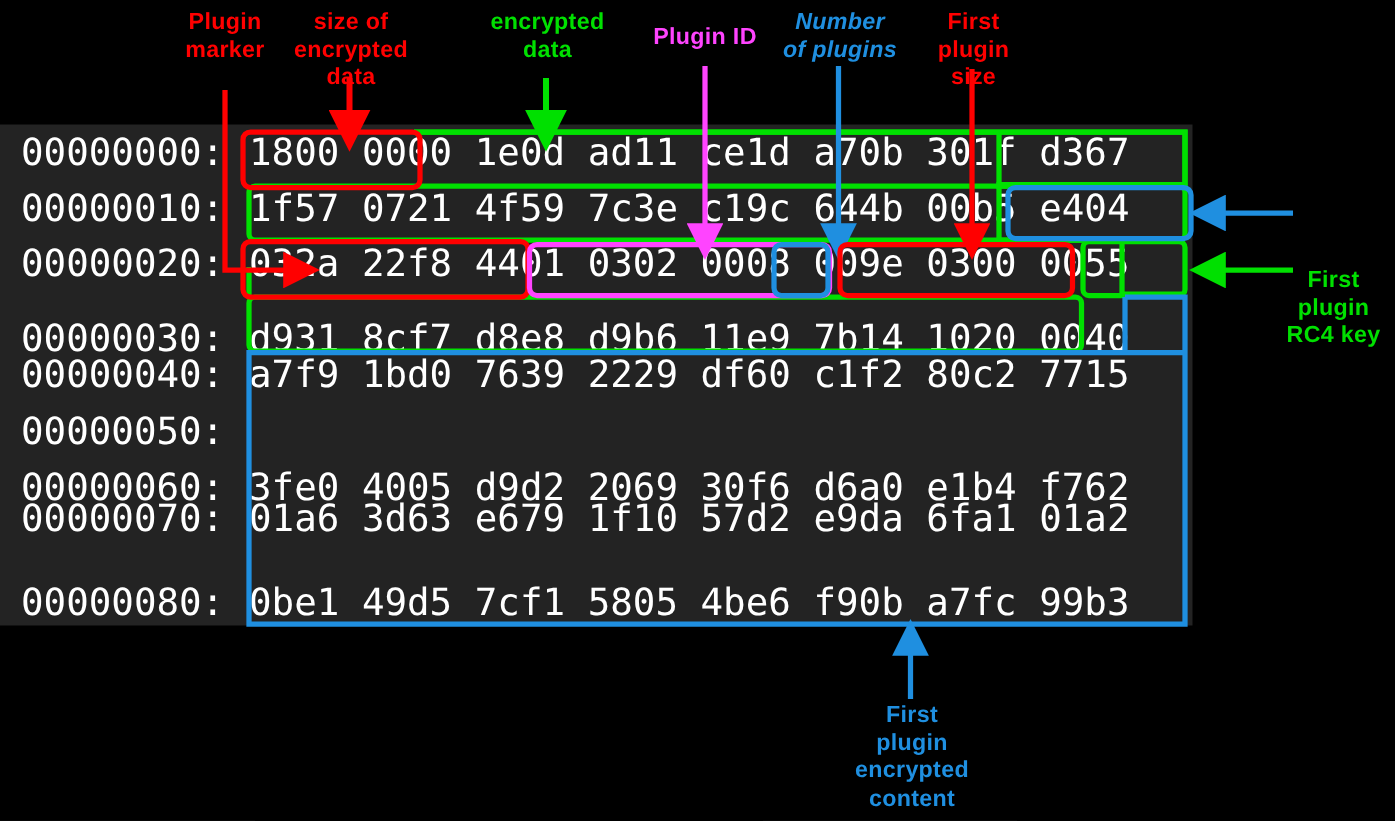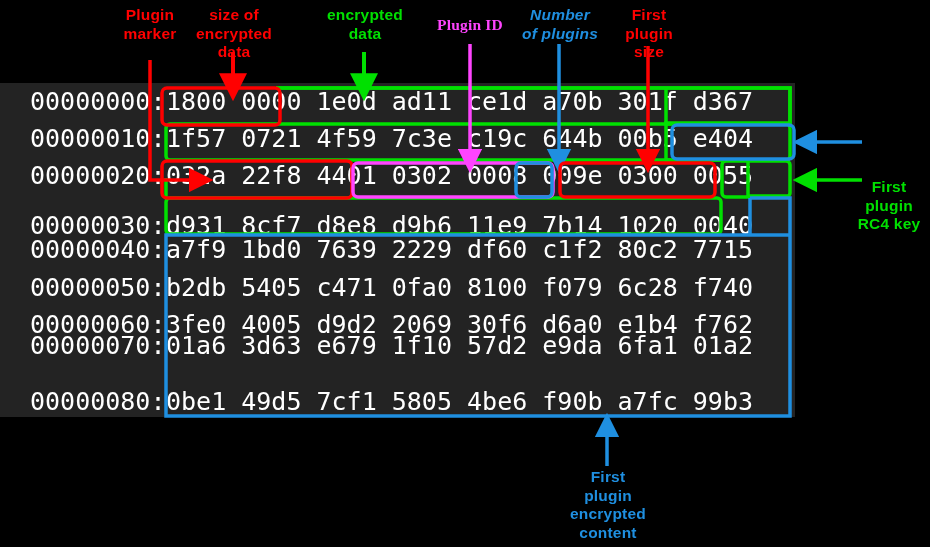--- a/index.html
+++ b/index.html
@@ -13,21 +13,21 @@
   .hexpanel{
     position:absolute;left:0;top:83px;width:795px;height:334px;
     background:#232323;
   }
   .hexrow{
     position:absolute;left:0;height:37.1px;width:795px;
     font-family:"DejaVu Sans Mono","Liberation Mono",monospace;
     font-size:25px;line-height:37.1px;color:#ffffff;
     white-space:pre;letter-spacing:0px;
   }
-  .offs{position:absolute;left:14px;top:0;margin-left:16px;}
+  .offs{position:absolute;left:14px;top:0;}
   .bytes{position:absolute;left:166px;top:0;}
 
   
   svg.ov{position:absolute;left:0;top:0;width:930px;height:547px;pointer-events:none;}
 
   
   .lbl{
     position:absolute;text-align:center;font-weight:bold;
     font-family:"Liberation Sans",sans-serif;
     font-size:15.5px;line-height:18.5px;letter-spacing:0.2px;
@@ -59,21 +59,20 @@
     <div class="hexrow" style="top:124px">
       <span class="offs">00000030:</span>
       <span class="bytes">d931 8cf7 d8e8 d9b6 11e9 7b14 1020 0040</span>
     </div>
     <div class="hexrow" style="top:148.4px">
       <span class="offs">00000040:</span>
       <span class="bytes">a7f9 1bd0 7639 2229 df60 c1f2 80c2 7715</span>
     </div>
     <div class="hexrow" style="top:185.5px">
       <span class="offs">00000050:</span>
-      <span class="bytes">b2db 5405 c471 0fa0 8100 f079 6c28 f740</span>
     </div>
     <div class="hexrow" style="top:222.6px">
       <span class="offs">00000060:</span>
       <span class="bytes">3fe0 4005 d9d2 2069 30f6 d6a0 e1b4 f762</span>
     </div>
     <div class="hexrow" style="top:244px">
       <span class="offs">00000070:</span>
       <span class="bytes">01a6 3d63 e679 1f10 57d2 e9da 6fa1 01a2</span>
     </div>
     <div class="hexrow" style="top:300px">
@@ -157,21 +156,21 @@
   <div class="lbl red" style="left:104px;top:6px;width:92px;">Plugin
 marker</div>
 
   <div class="lbl red" style="left:181px;top:6px;width:106px;">size of
 encrypted
 data</div>
 
   <div class="lbl green" style="left:313px;top:6px;width:104px;">encrypted
 data</div>
 
-  <div class="lbl magenta" style="left:424px;top:16px;width:92px;font-family:Liberation Serif, serif;">Plugin ID</div>
+  <div class="lbl magenta" style="left:424px;top:16px;width:92px;">Plugin ID</div>
 
   <div class="lbl blue" style="left:508px;top:6px;width:104px;font-style:italic;">Number
 of plugins</div>
 
   <div class="lbl red" style="left:610px;top:6px;width:78px;">First
 plugin
 size</div>
 
 
   <div class="lbl green" style="left:848px;top:178px;width:82px;">First

